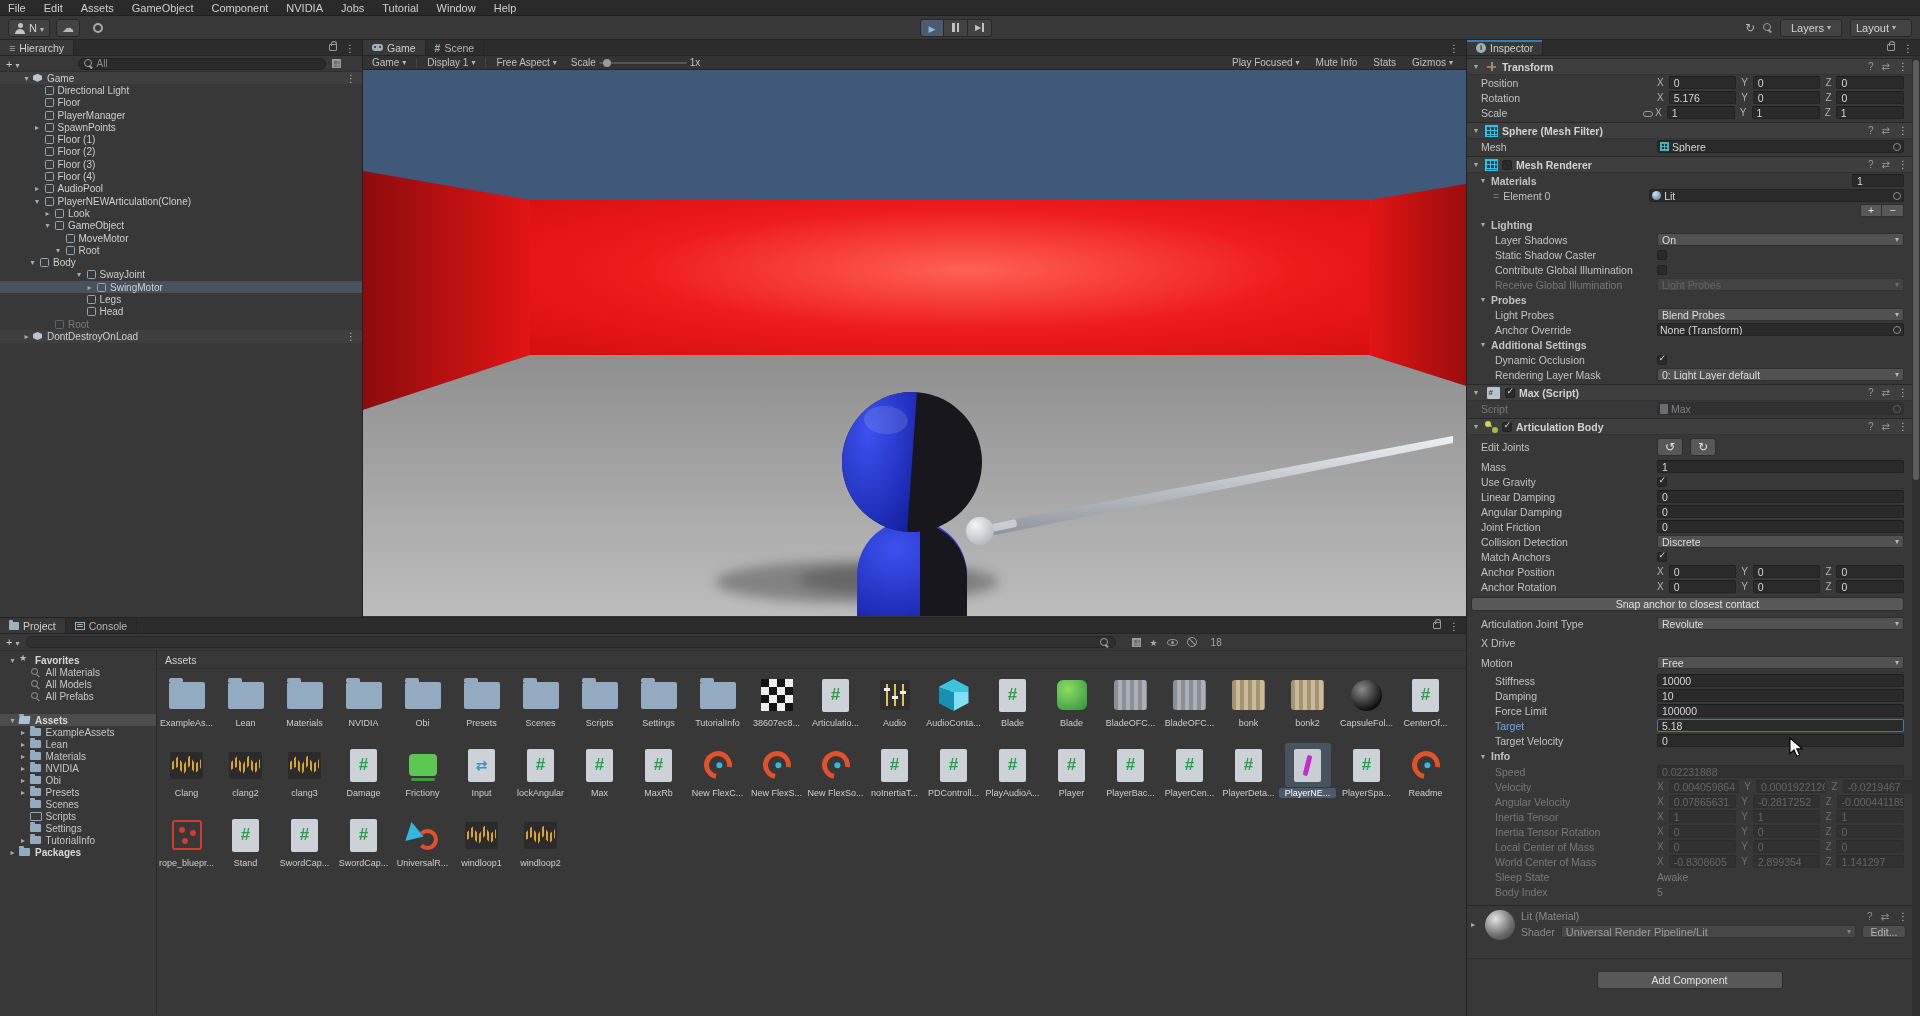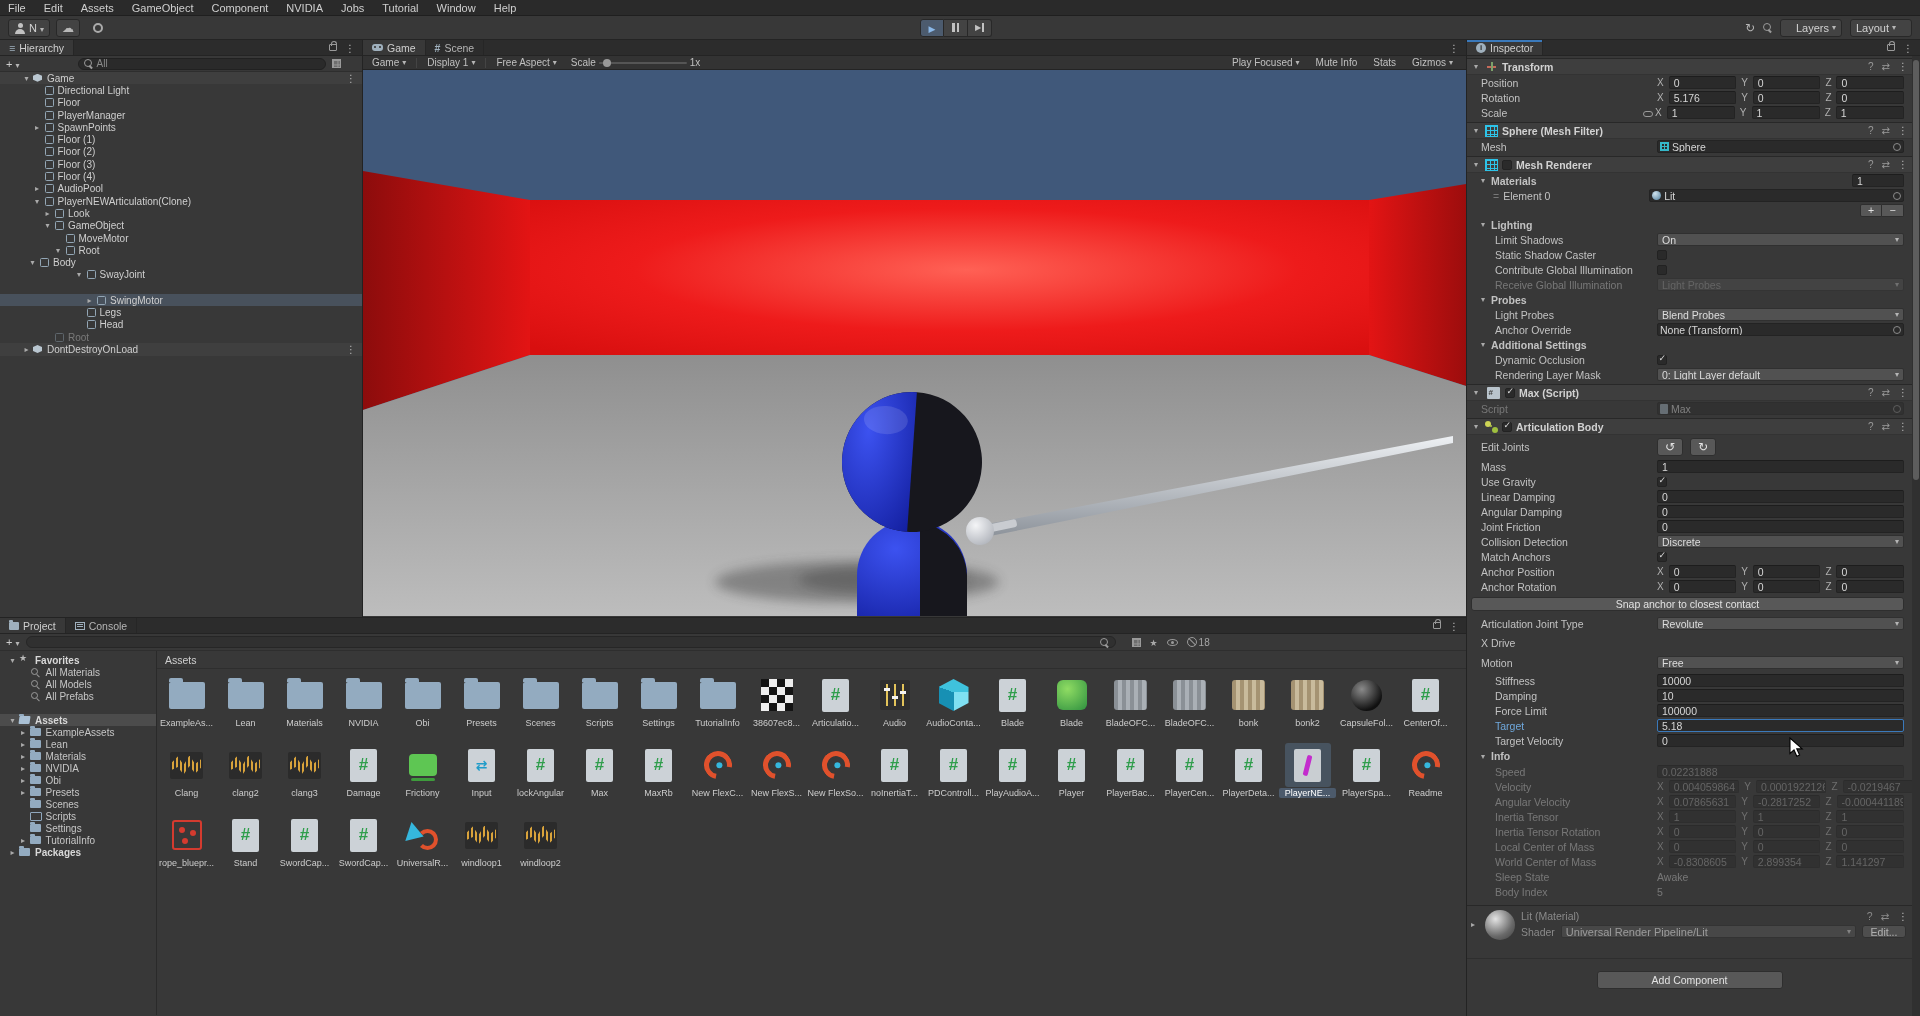--- a/index.html
+++ b/index.html
@@ -254,21 +254,21 @@
       </div>
     <div class="tbtn">
         <span class="i-step">
           <i></i>
         </span>
       </div>
   </div>
   <div style="margin-left:auto;display:flex;align-items:center;gap:8px;padding-right:8px">
     <span class="i-history"></span>
     <span class="i-mag"></span>
-    <div class="tbtn caret" style="width:62px;justify-content:flex-end">
+    <div class="tbtn caret" style="width:62px;justify-content:center">
         <span>Layers</span>
       </div>
     <div class="tbtn caret" style="width:62px;justify-content:flex-start">
         <span>Layout</span>
       </div>
   </div>
 </div>
 
 <div id="hierarchy-panel" class="panel">
   <div class="tabbar">
@@ -385,21 +385,21 @@
         <span class="hicon ic-obj"></span>
         <span class="hlabel">Body</span>
 
       </div>
       <div class="hrow" style="padding-left: 72.5px;">
         <span class="arrow arr-open"></span>
         <span class="hicon ic-obj"></span>
         <span class="hlabel">SwayJoint</span>
 
       </div>
-      <div class="hrow sel" style="padding-left: 83px; margin-top: 13px;">
+      <div class="hrow sel" style="padding-left: 83px;">
         <span class="arrow arr-closed"></span>
         <span class="hicon ic-obj"></span>
         <span class="hlabel">SwingMotor</span>
 
       </div>
       <div class="hrow" style="padding-left: 72.5px;">
         <span class="arrow arr-none"></span>
         <span class="hicon ic-obj"></span>
         <span class="hlabel">Legs</span>
 
@@ -547,21 +547,21 @@
   </div>
   <div id="project-toolbar">
     <span style="color:#cfcfcf">+ <span class="caret"></span></span>
     <div id="project-search">
       <span class="i-mag"></span>
     </div>
     <div class="picons">
       <span class="i-grid4"></span>
       <span class="i-star"></span>
       <span class="i-eye"></span>
-      <span style="display:flex;align-items:center;gap:2px">
+      <span style="display:flex;align-items:center;gap:14px">
         <span class="i-slash"></span>
         <span>18</span>
       </span>
     </div>
   </div>
   <div id="project-body">
     <div id="project-tree">
       <div class="prow bold" style="padding-left: 6px;">
           <span class="arrow arr-open"></span>
           <span class="picon pt-star"></span>
@@ -1071,21 +1071,21 @@
         <div class="pm">
       <div class="btn">+</div>
       <div class="btn">−</div>
         </div>
       </div>
     <div class="irow">
         <span class="fo-s">▾</span>
         <span class="lab sect">Lighting</span>
       </div>
     <div class="irow">
-        <span class="lab sub">Limit Shadows</span>
+        <span class="lab sub">Layer Shadows</span>
       <div class="fldwrap">
           <div class="dropf">
             <span>On</span>
           </div>
         </div>
       </div>
     <div class="irow">
         <span class="lab sub">Static Shadow Caster</span>
       <div class="fldwrap">
           <span class="chk"></span>

